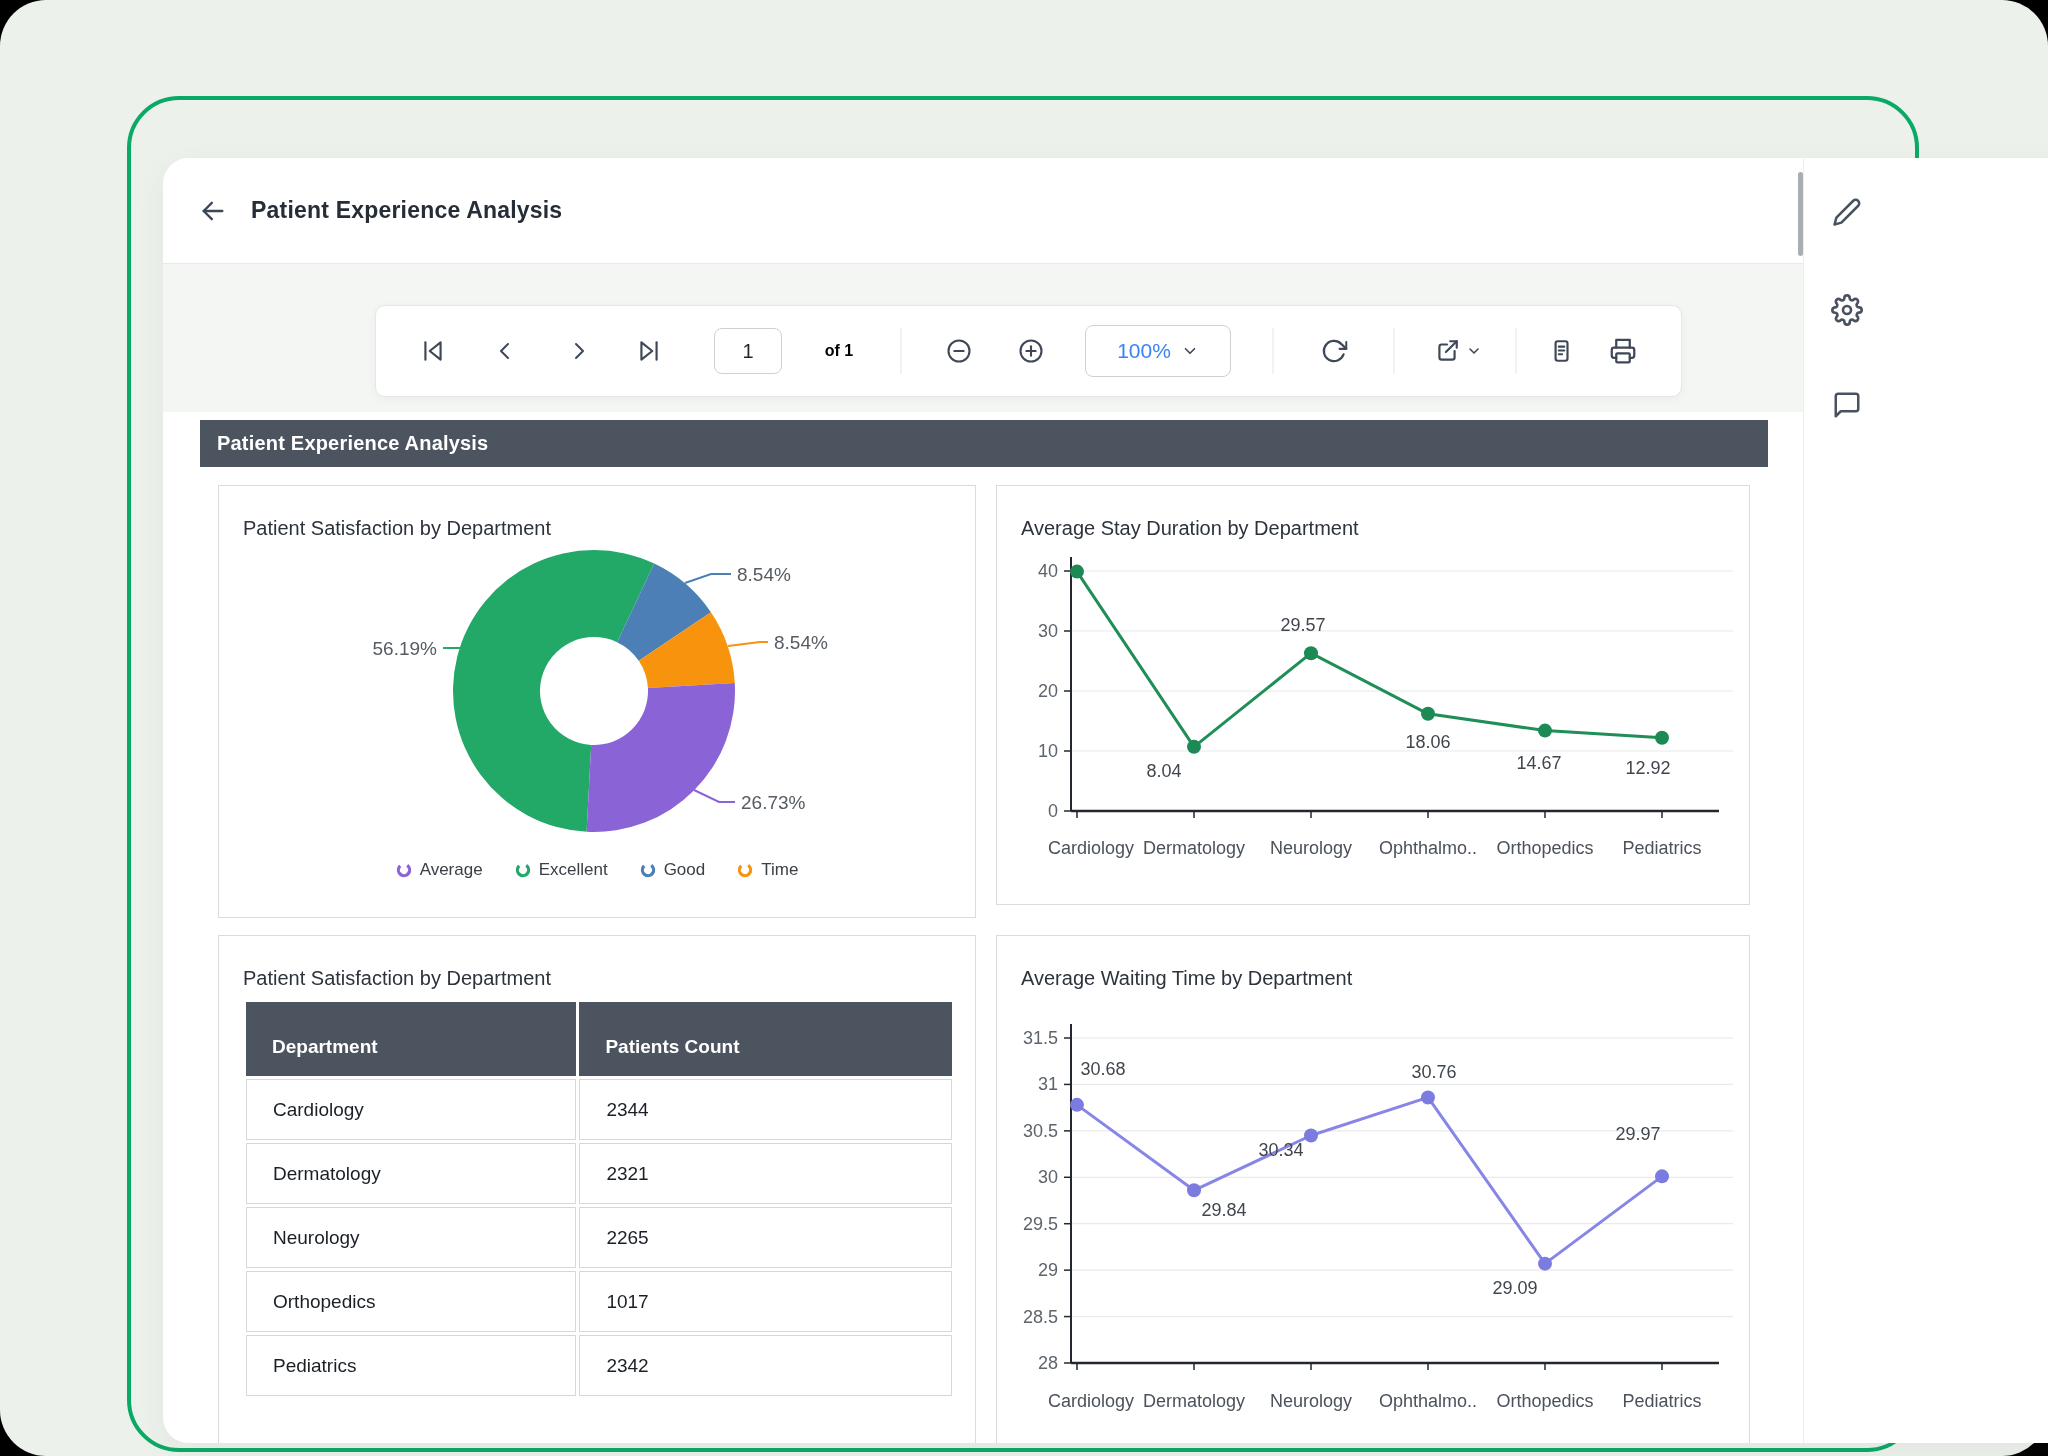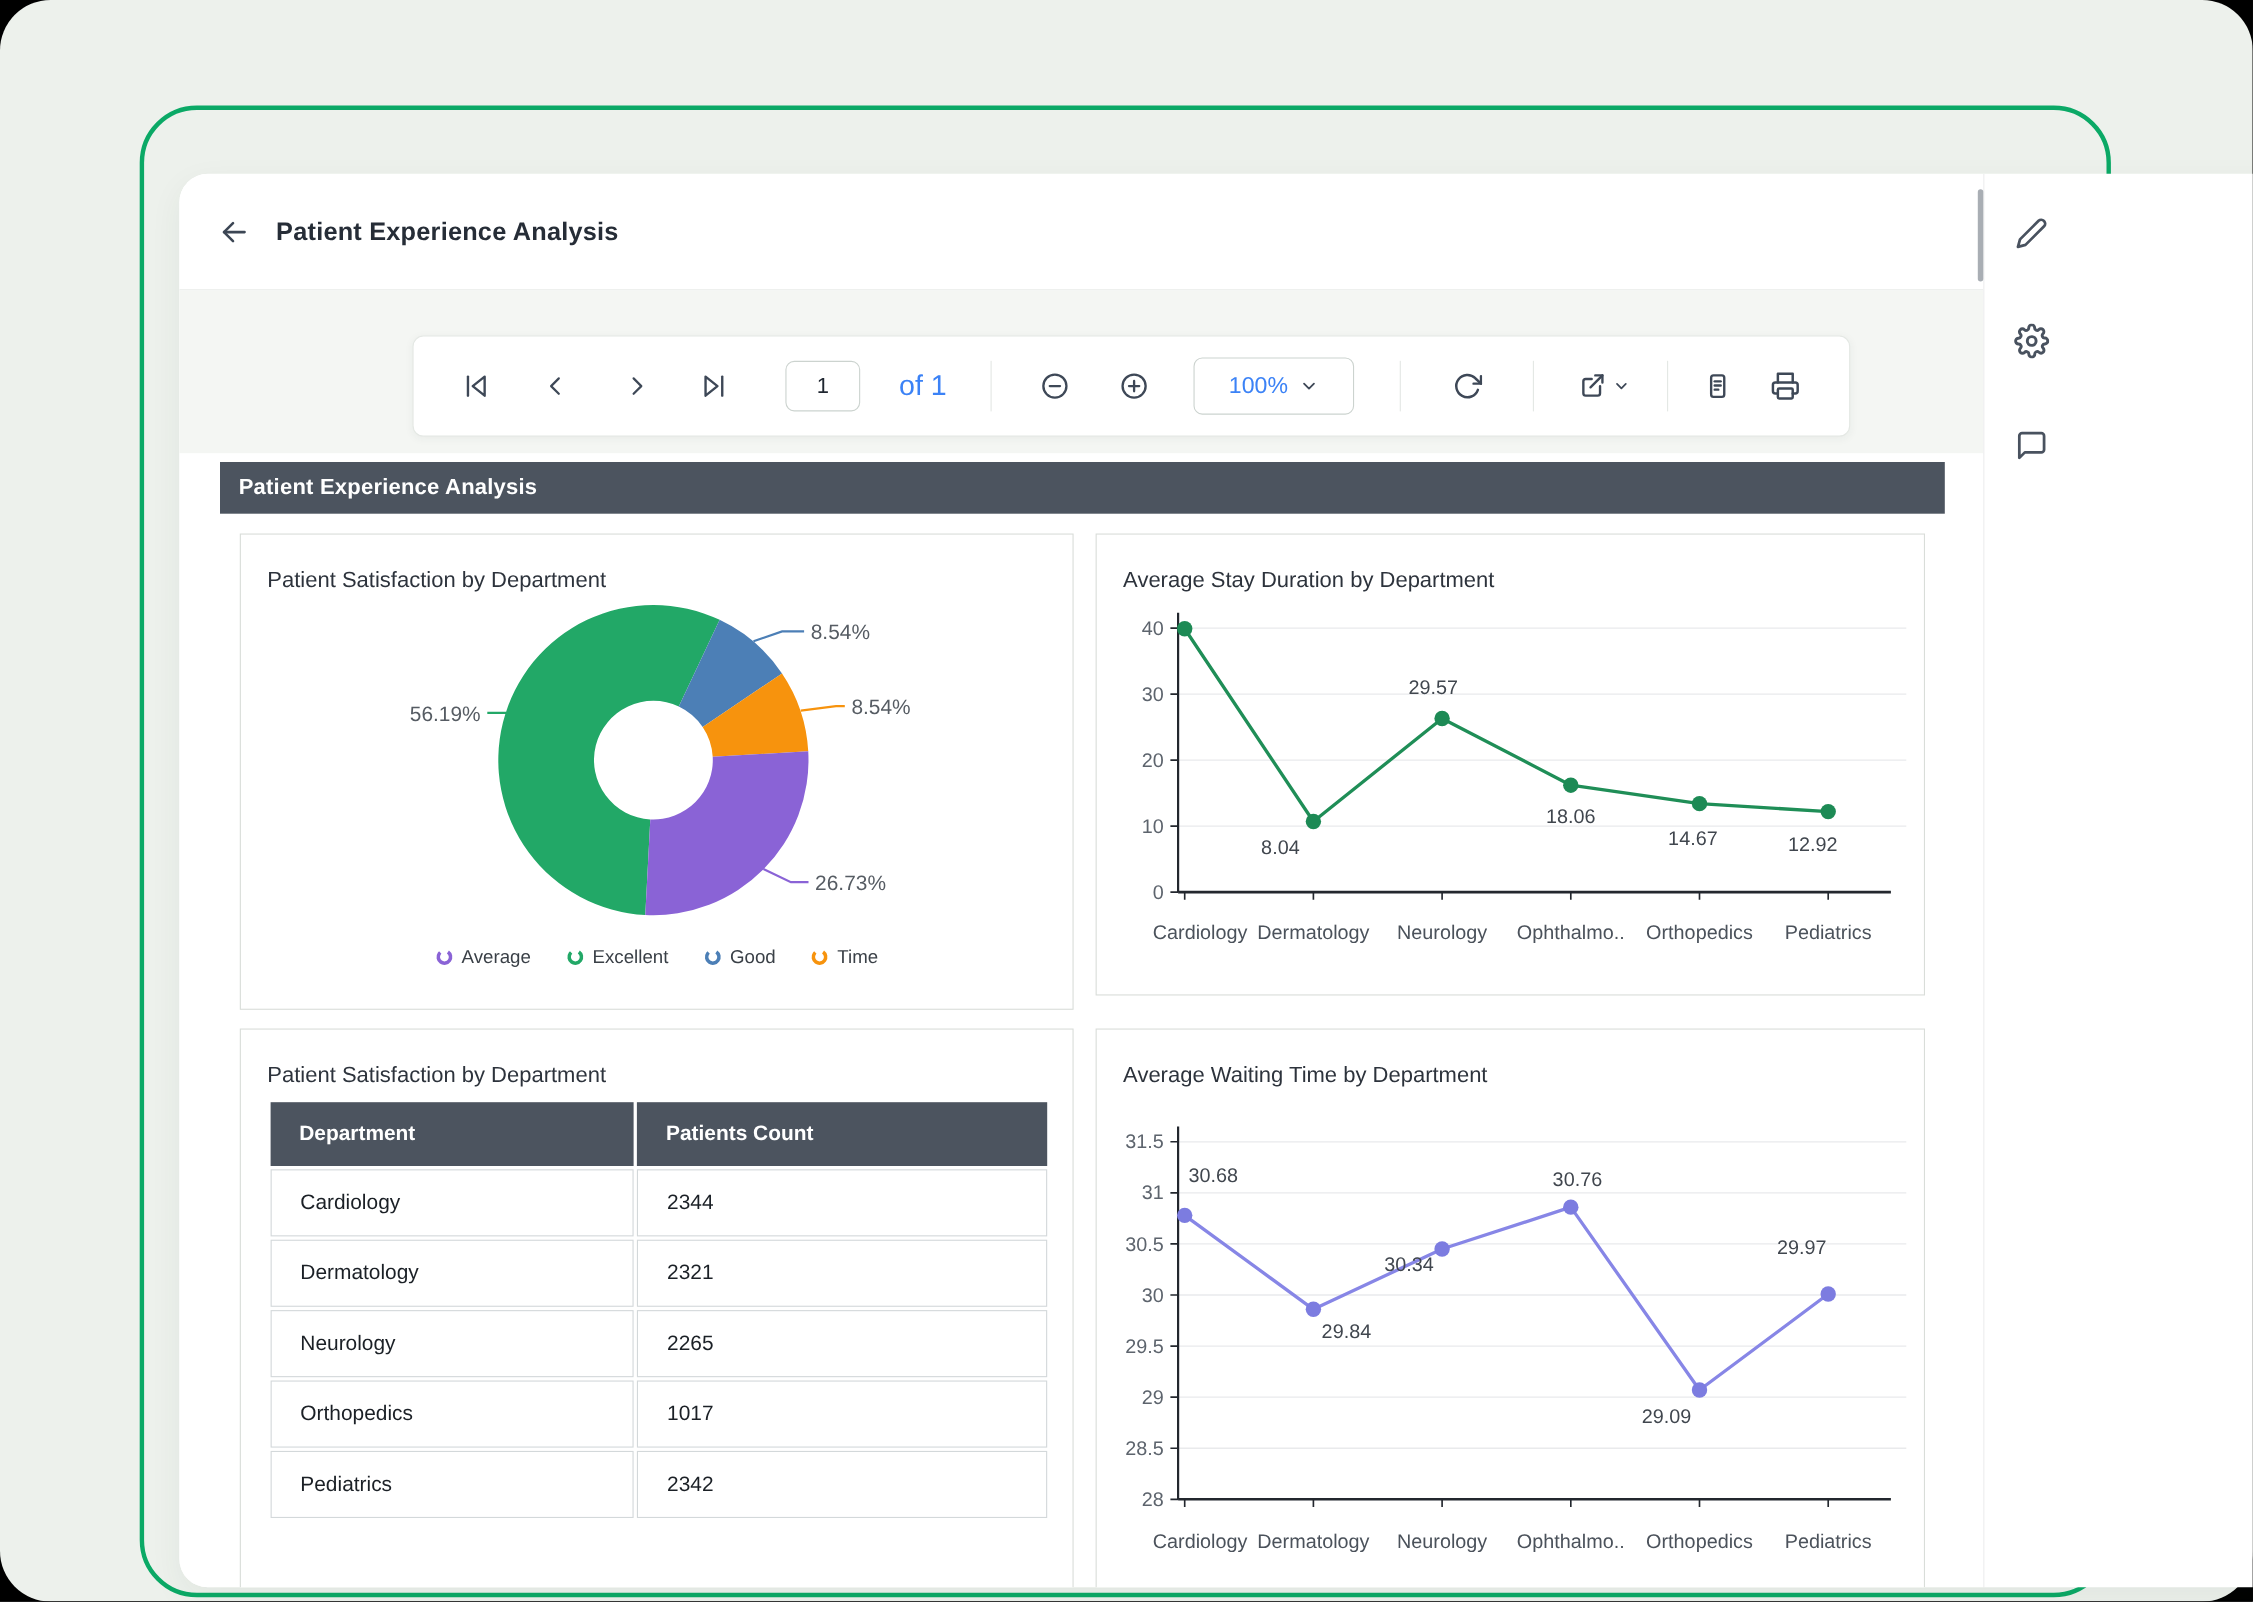--- a/index.html
+++ b/index.html
@@ -26,40 +26,40 @@
   .rail-btn{position:absolute;left:50%;transform:translateX(-50%);width:44px;height:44px;
             display:flex;align-items:center;justify-content:center;cursor:pointer;}
   
   .toolbar{position:absolute;left:212px;top:147px;width:1305px;height:90px;background:#fff;
            border:1px solid #e4e8e4;border-radius:10px;box-shadow:0 2px 8px rgba(40,60,50,.05);}
   .tb-item{position:absolute;top:50%;transform:translate(-50%,-50%);display:flex;align-items:center;justify-content:center;}
   .tb-btn{cursor:pointer;}
   .tb-sep{width:1px;height:46px;background:#e3e7e4;}
   .page-input{width:68px;height:46px;border:1.5px solid #ccd3cf;border-radius:8px;text-align:center;
               font-size:20px;color:#1f2630;font-family:inherit;background:#fff;box-sizing:border-box;}
-  .of-label{font-size:26px;font-weight:400;color:#3b82f6;white-space:nowrap;}
+  .of-label{font-size:16px;font-weight:700;color:#000000;white-space:nowrap;}
   .zoom-box{width:146px;height:52px;border:1.5px solid #ccd3cf;border-radius:8px;display:flex;
             align-items:center;justify-content:center;gap:10px;cursor:pointer;background:#fff;box-sizing:border-box;}
   .zoom-value{font-size:21px;color:#3b82f6;font-weight:400;}
   
   .report-titlebar{position:absolute;left:37px;top:262px;width:1568px;height:47px;background:#4c545f;
                    display:flex;align-items:center;box-sizing:border-box;padding-left:17px;}
   .report-titlebar span{color:#fff;font-size:20px;font-weight:700;letter-spacing:.2px;}
   .panel{position:absolute;background:#fff;border:1px solid #d9ddd9;box-sizing:border-box;}
   .panel-title{position:absolute;left:24px;top:31px;font-size:20px;font-weight:500;color:#2d333c;}
   .chart-svg{position:absolute;left:0;top:0;}
   
   .legend{position:absolute;left:0;top:374px;width:100%;display:flex;justify-content:center;gap:32px;}
   .legend-item{display:flex;align-items:center;gap:8px;justify-content:space-between;}
   .legend-label{font-size:17px;color:#3a4047;font-weight:500;}
   
   .table-wrap{position:absolute;left:24px;top:63px;width:712px;}
   table.report-table{width:100%;border-collapse:separate;border-spacing:3px;}
   .report-table th{background:#4c545f;color:#fff;font-size:19px;font-weight:700;text-align:left;
-                   padding:0 0 0 26px;height:58px;}
+                   padding:16px 0 0 26px;height:58px;}
   .report-table td{border:1px solid #d3d8da;font-size:19px;color:#1b2026;background:#fff;
                    padding:0 0 0 26px;height:59px;}
   .col-dept{width:47%;} .col-count{width:53%;}
   
   .ytick{font-size:18px;fill:#5d646d;}
   .xcat{font-size:18px;fill:#4b525b;}
   .dlabel{font-size:18px;fill:#40464e;}
   .callout{font-size:19px;fill:#565c63;}
   svg text{font-family:"Liberation Sans","DejaVu Sans",sans-serif;}
 </style>

